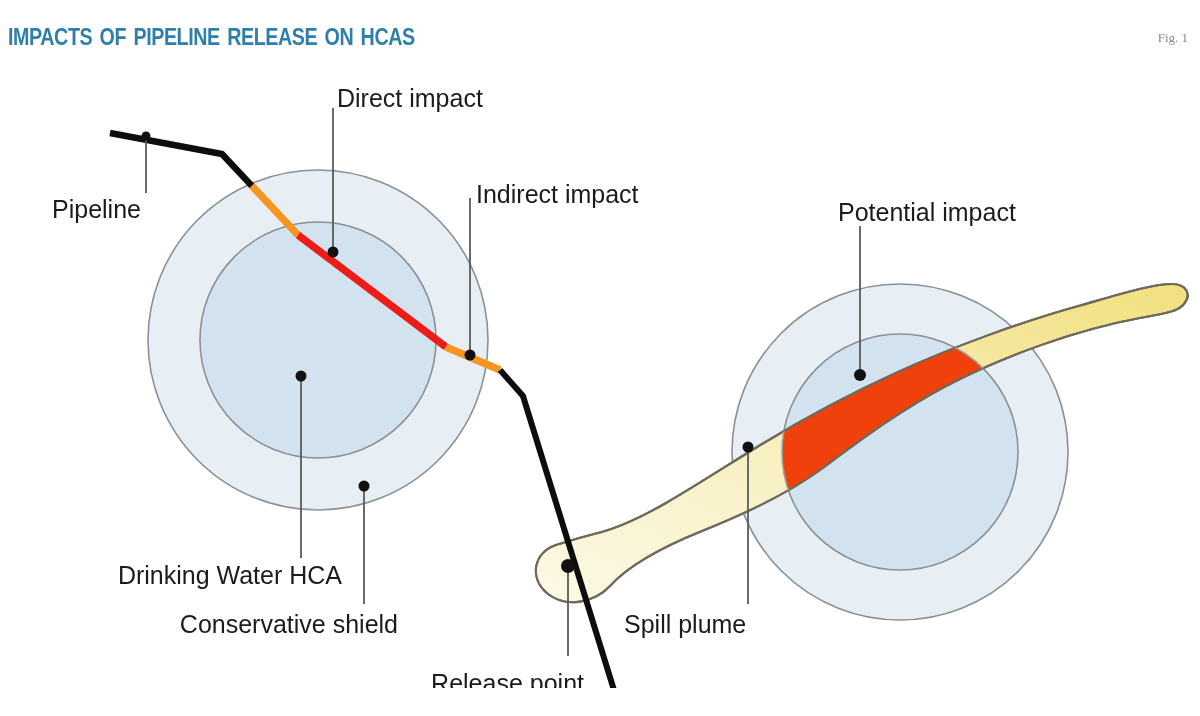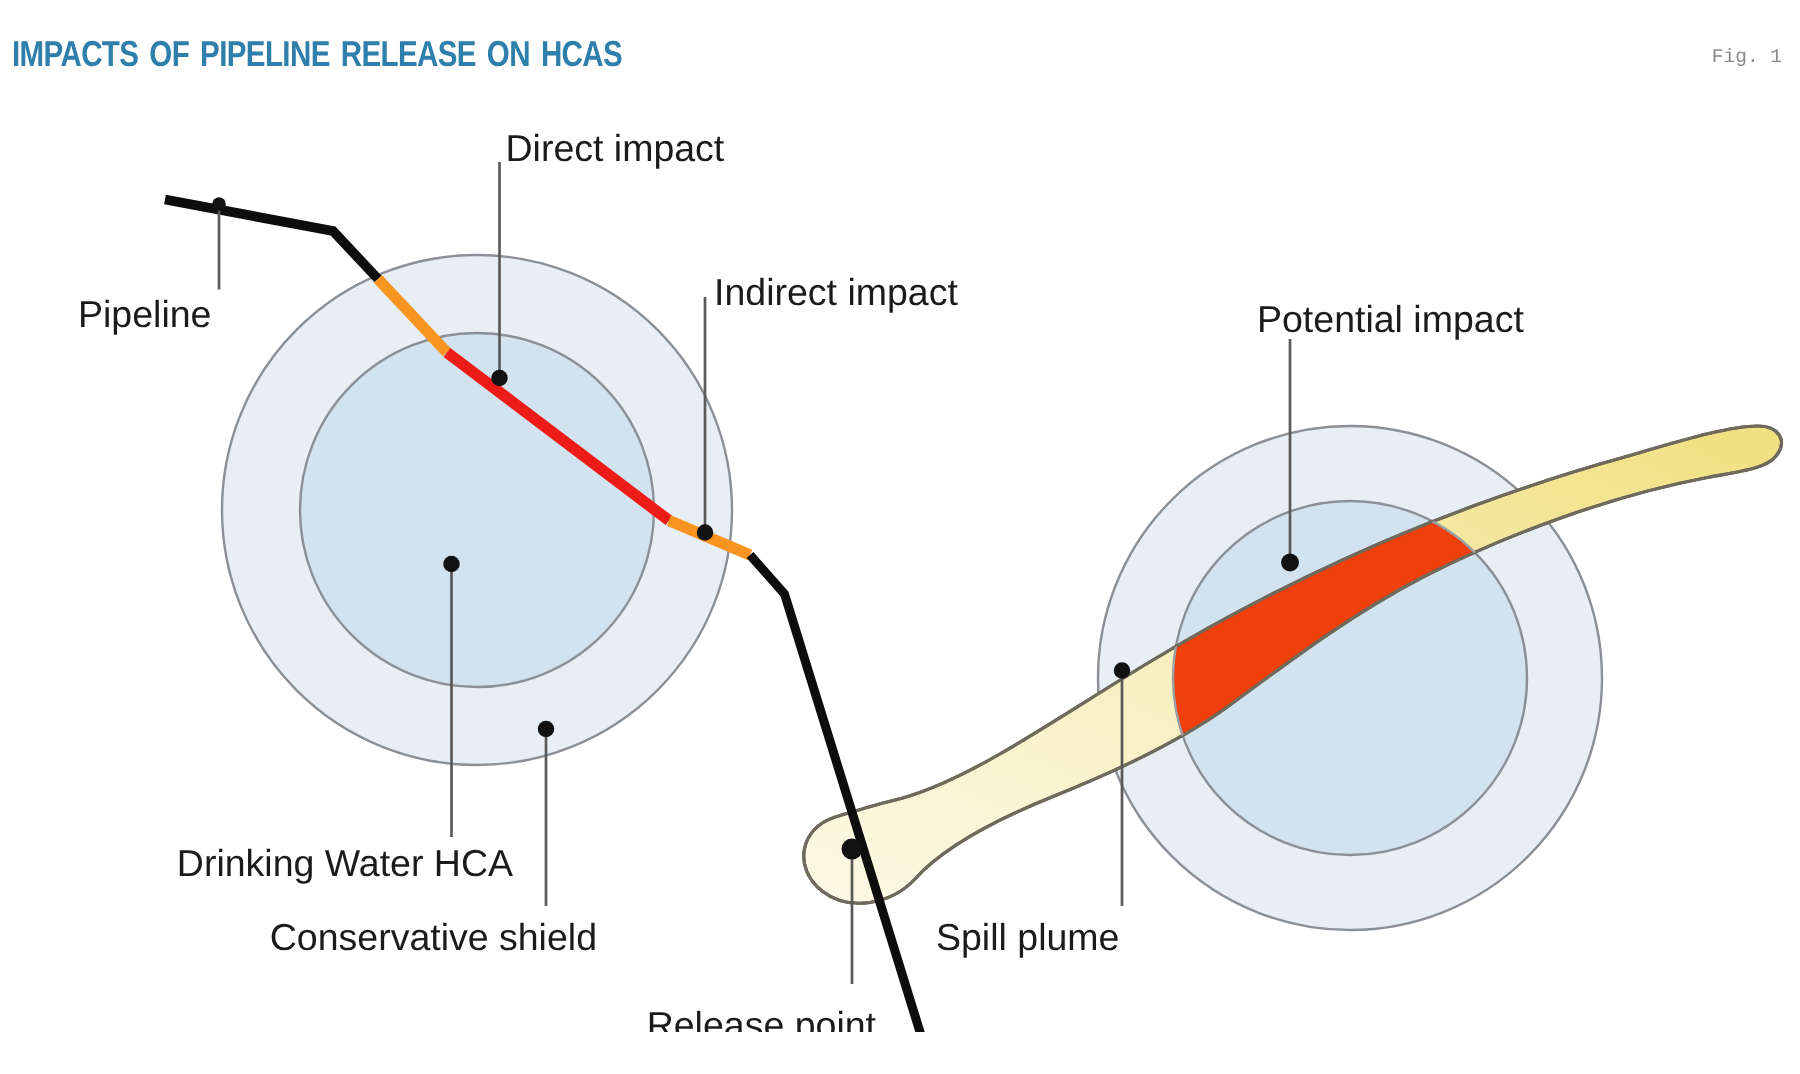--- a/index.html
+++ b/index.html
@@ -34,21 +34,21 @@
   }
   #title::first-letter {
     font-size: 34px;
   }
   #fignum {
     position: absolute;
     right: 12px;
     top: 30px;
     color: #8a8a8a;
     font-size: 13px;
-    font-family: Liberation Mono, monospace;
+    font-family: Liberation Serif, serif;
     white-space: nowrap;
   }
   svg#canvas {
     position: absolute;
     left: 0;
     top: 0;
   }
   .lbl {
     font-family: "Liberation Sans", sans-serif;
     font-size: 25px;

